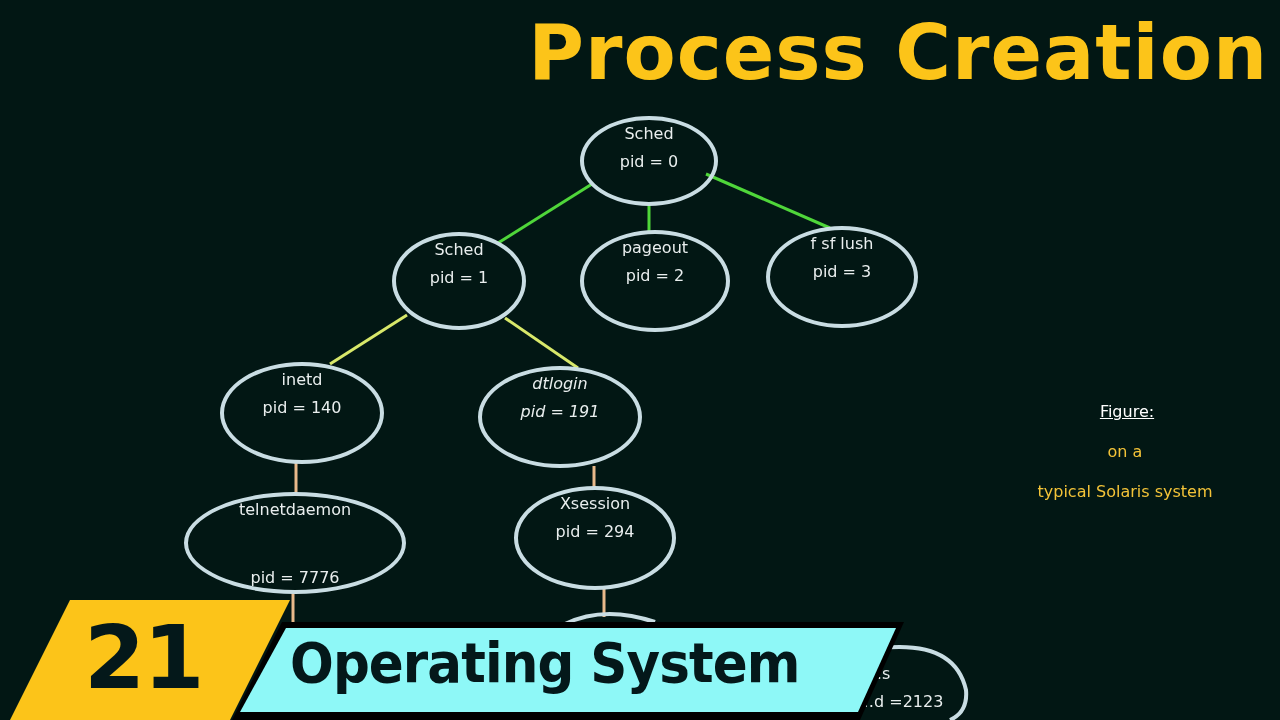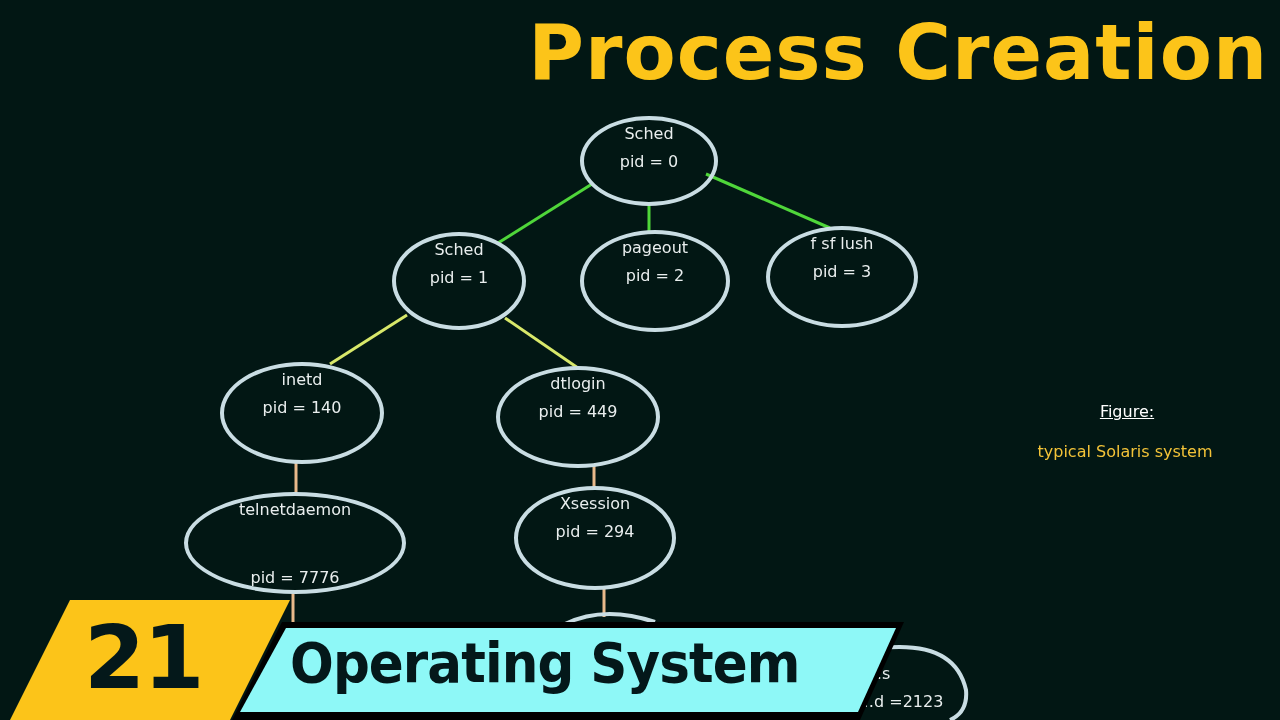--- a/index.html
+++ b/index.html
@@ -112,40 +112,41 @@
   <span class="pid">pid = 2</span>
 </div>
 <div class="node" style="left:766px;top:226px;width:152px;height:102px;">
   <span class="name">f sf lush</span>
   <span class="pid">pid = 3</span>
 </div>
 <div class="node" style="left:220px;top:362px;width:164px;height:102px;">
   <span class="name">inetd</span>
   <span class="pid">pid = 140</span>
 </div>
-<div class="node" style="left:496px;top:366px;width:164px;height:102px;">
+<div class="node" style="left:478px;top:366px;width:164px;height:102px;font-style:italic;">
   <span class="name">dtlogin</span>
-  <span class="pid">pid = 449</span>
+  <span class="pid">pid = 191</span>
 </div>
 <div class="node" style="left:184px;top:492px;width:222px;height:102px;gap:40px;">
   <span class="name">telnetdaemon</span>
   <span class="pid">pid = 7776</span>
 </div>
 <div class="node" style="left:514px;top:486px;width:162px;height:104px;">
   <span class="name">Xsession</span>
   <span class="pid">pid = 294</span>
 </div>
 
 <div style="position:absolute;left:858px;top:660px;color:#E9EEEE;font-family:'DejaVu Sans',sans-serif;font-size:16px;line-height:28px;">
   <div style="padding-left:8px;"><span>…s</span></div>
   <div><span>…d =2123</span></div>
 </div>
 
 <div class="caption">
   <span class="fig">Figure:</span>
+  <span class="line">on a</span>
   <span class="line">typical Solaris system</span>
 </div>
 
 <div class="badge"></div>
 <div class="badge-num">21</div>
 
 <div class="banner-border"></div>
 <div class="banner"></div>
 <div class="banner-text">Operating System</div>
 

